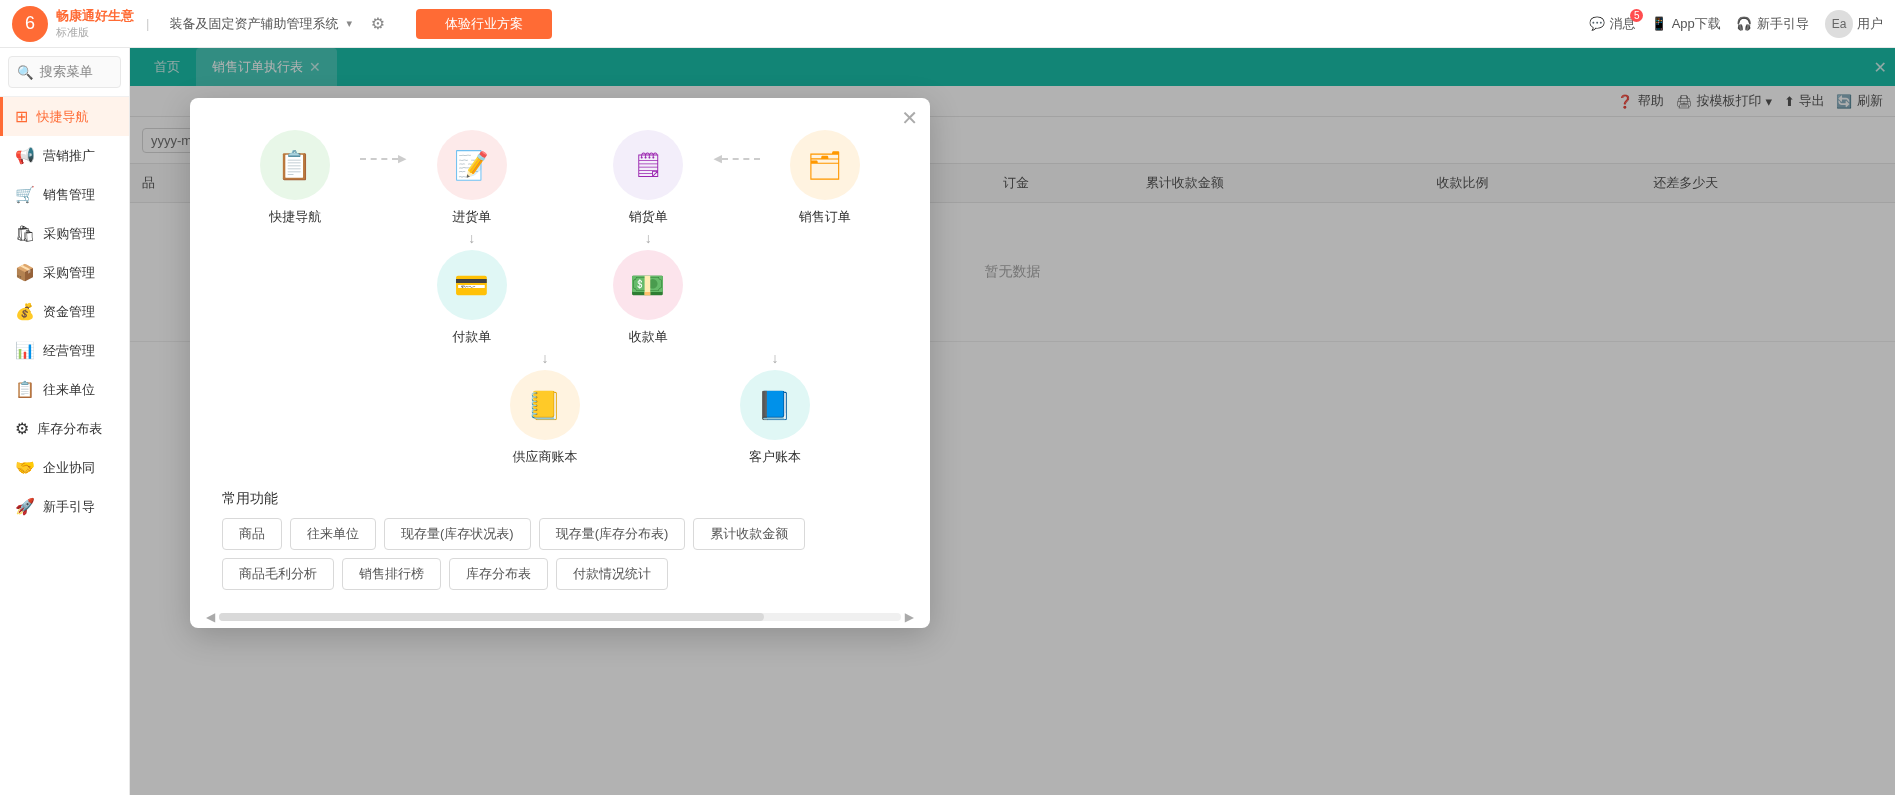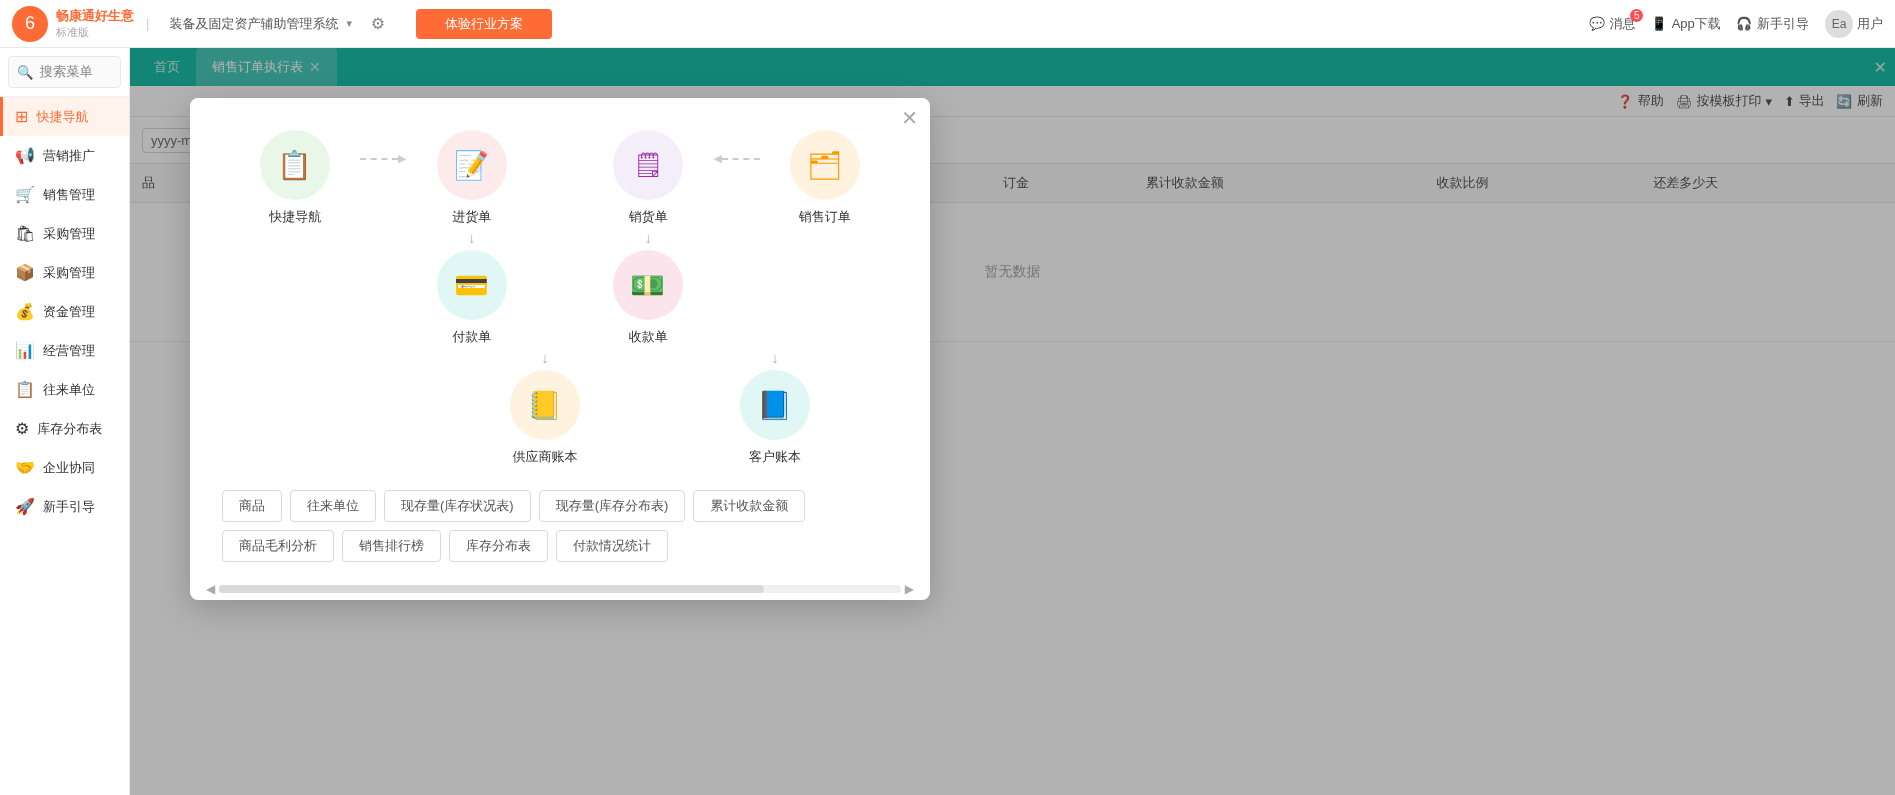--- a/index.html
+++ b/index.html
@@ -361,20 +361,21 @@
               <div class="flow-item" style="width:170px;">
                 <div class="flow-circle teal">
                   <span>📘</span>
                 </div>
                 <span class="flow-label">客户账本</span>
               </div>
             </div>
           </div>
 
           <div class="common-section">
+            <div class="common-title">常用功能</div>
             <div class="common-btns" id="common-btns-container">
                 <button class="common-btn">商品</button>
                 <button class="common-btn">往来单位</button>
                 <button class="common-btn">现存量(库存状况表)</button>
                 <button class="common-btn">现存量(库存分布表)</button>
                 <button class="common-btn">累计收款金额</button>
                 <button class="common-btn">商品毛利分析</button>
                 <button class="common-btn">销售排行榜</button>
                 <button class="common-btn">库存分布表</button>
                 <button class="common-btn">付款情况统计</button>

